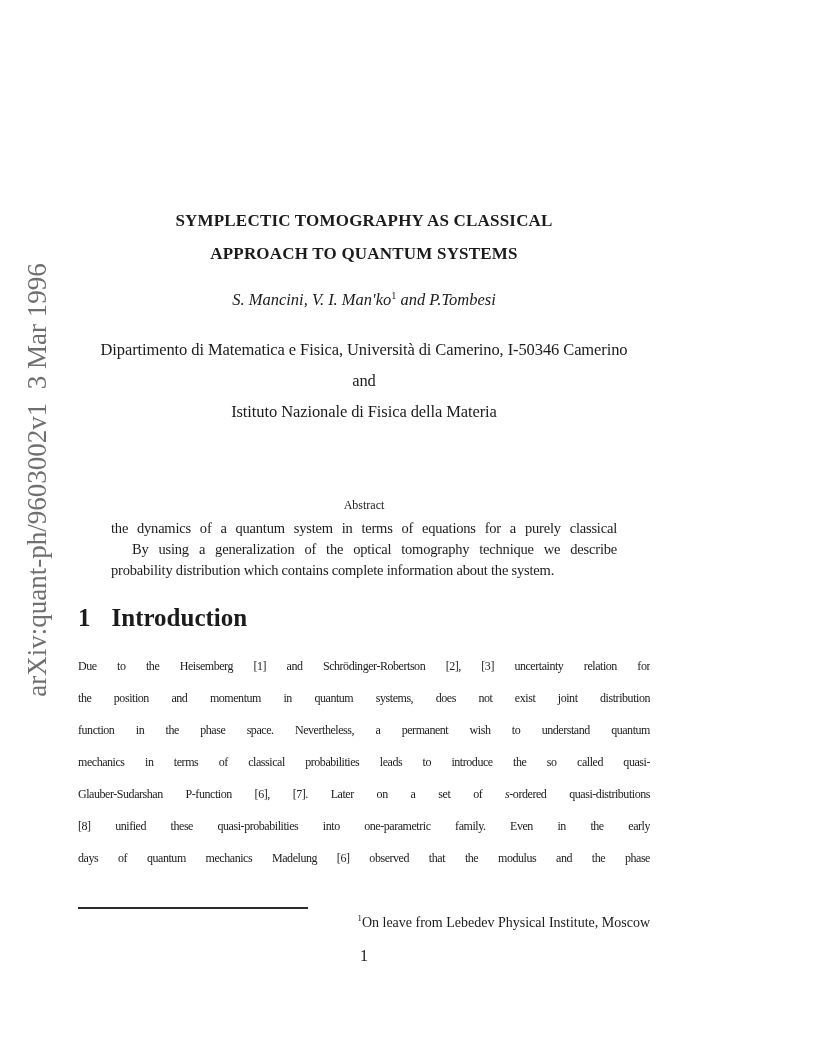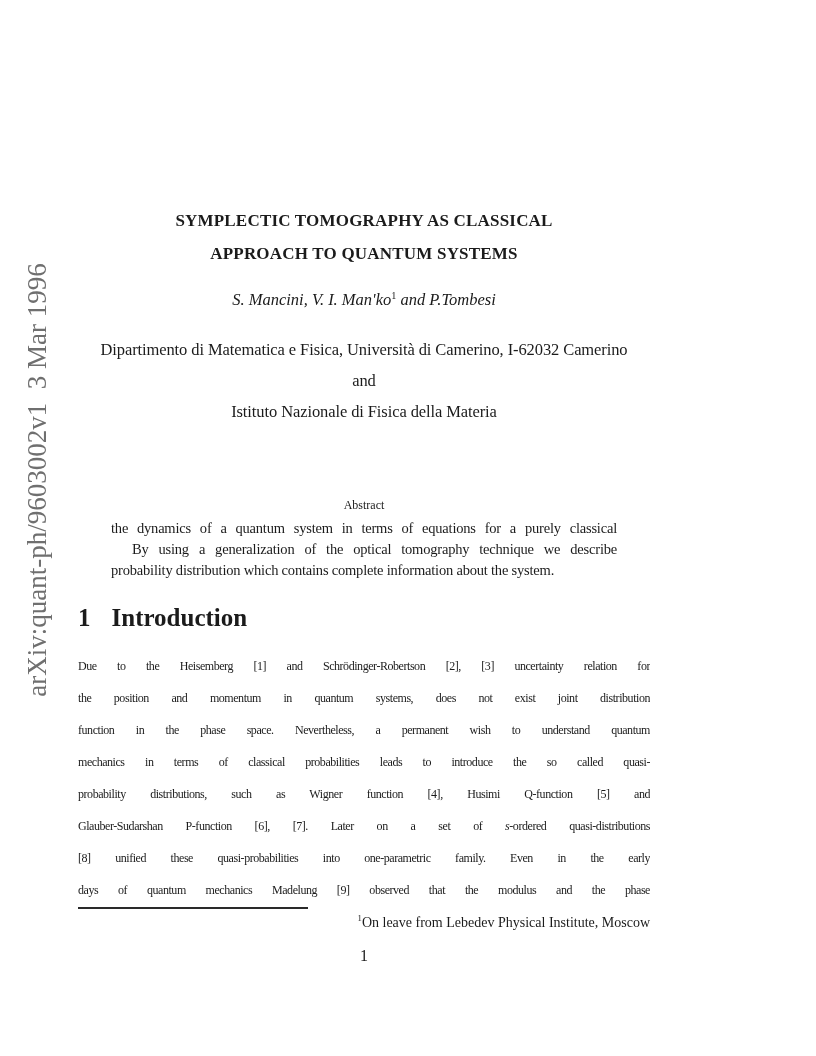--- a/index.html
+++ b/index.html
@@ -129,45 +129,44 @@
 
   <div class="watermark">arXiv:quant-ph/9603002v1  3 Mar 1996</div>
 
   <div class="title-block">
     <div>SYMPLECTIC TOMOGRAPHY AS CLASSICAL</div>
     <div>APPROACH TO QUANTUM SYSTEMS</div>
   </div>
 
   <div class="authors-line"><span>S. Mancini, V. I. Man'ko</span><sup>1</sup><span> and P.Tombesi</span></div>
 
-  <div class="affil-line affil-1">Dipartimento di Matematica e Fisica, Università di Camerino, I-62032 Camerino</div>
+  <div class="affil-line affil-1">Dipartimento di Matematica e Fisica, Università di Camerino, I-50346 Camerino</div>
   <div class="affil-line affil-2">and</div>
   <div class="affil-line affil-3">Istituto Nazionale di Fisica della Materia</div>
 
   <div class="abstract-heading">Abstract</div>
 
   <div class="abstract-body">
     <div class="aline">the dynamics of a quantum system in terms of equations for a purely classical</div>
     <div class="aline first">By using a generalization of the optical tomography technique we describe</div>
     <div class="aline last">probability distribution which contains complete information about the system.</div>
   </div>
 
   <div class="section-heading">
     <span class="sec-num">1</span><span>Introduction</span>
   </div>
 
   <div class="intro-lines">
     <div class="bline"><span>Due to the Heisemberg [1] and Schrödinger-Robertson [2], [3] uncertainty relation for</span><i></i><span></span></div>
     <div class="bline"><span>the position and momentum in quantum systems, does not exist joint distribution</span><i></i><span></span></div>
     <div class="bline"><span>function in the phase space. Nevertheless, a permanent wish to understand quantum</span><i></i><span></span></div>
     <div class="bline"><span>mechanics in terms of classical probabilities leads to introduce the so called quasi-</span><i></i><span></span></div>
-    <div class="bline"><span>probability distributions, such as Wigner function [4], Husimi Q-function [5] and</span><i></i><span></span></div>
     <div class="bline"><span>Glauber-Sudarshan P-function [6], [7]. Later on a set of </span><i>s</i><span>-ordered quasi-distributions</span></div>
     <div class="bline"><span>[8] unified these quasi-probabilities into one-parametric family. Even in the early</span><i></i><span></span></div>
-    <div class="bline"><span>days of quantum mechanics Madelung [9] observed that the modulus and the phase</span><i></i><span></span></div>
+    <div class="bline"><span>days of quantum mechanics Madelung [6] observed that the modulus and the phase</span><i></i><span></span></div>
   </div>
 
   <div class="footnote-rule"></div>
 
   <div class="footnote"><sup>1</sup><span>On leave from Lebedev Physical Institute, Moscow</span></div>
 
   <div class="page-number">1</div>
 
 </div>
 

